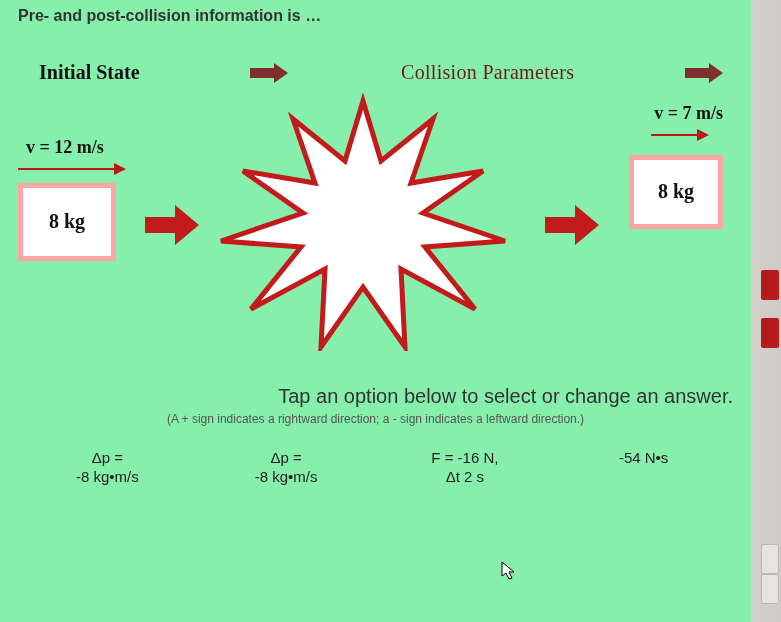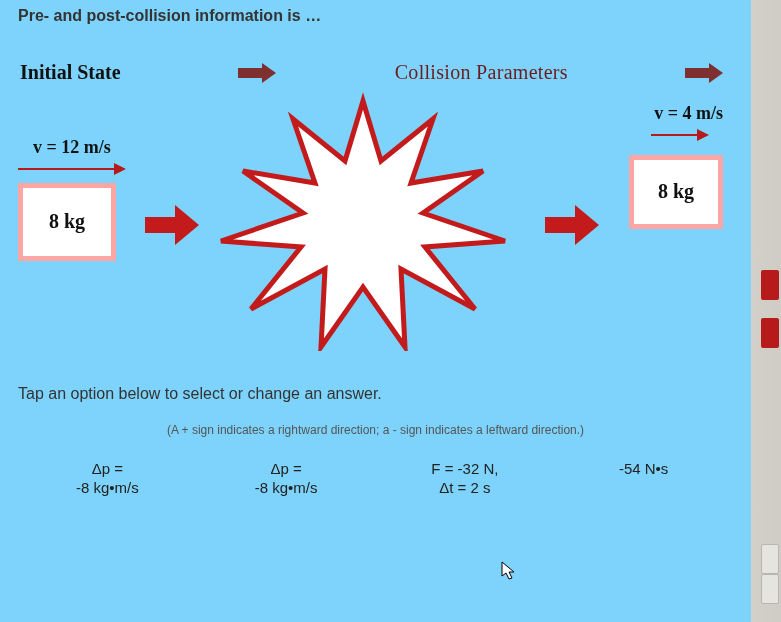--- a/index.html
+++ b/index.html
@@ -5,38 +5,39 @@
     * { box-sizing: border-box; margin: 0; padding: 0; }
     body {
       width: 781px;
       height: 622px;
       font-family: "Times New Roman", serif;
       background: #e8e6e2;
       position: relative;
       overflow: hidden;
     }
     .page {
-      background: #7dd3fc;
+      background: #86efac;
       position: absolute;
       left: 0; top: 0; right: 30px; bottom: 0;
       padding: 6px 18px 0 18px;
     }
     .intro {
       font-family: Arial, sans-serif;
       font-size: 16px;
       color: #333;
       line-height: 1.3;
       font-weight: 600;
     }
     .headers {
       display: flex;
       align-items: center;
       justify-content: space-between;
       margin-top: 34px;
       padding: 0 6px 0 2px;
+      margin-left: 19px;
     }
     .state-label {
       font-weight: bold;
       font-size: 20px;
       color: #111;
     }
     .collision-label {
       font-weight: normal;
       font-size: 20px;
       color: #6b1d1d;
@@ -50,21 +51,21 @@
       margin-top: 18px;
     }
 
     
     .v-label {
       position:absolute;
       font-weight: bold;
       font-size: 18px;
       color:#111;
     }
-    .v-left { left: 15px; top: 34px; }
+    .v-left { left: 8px; top: 34px; }
     .thin-arrow-left { position:absolute; left:0; top:56px; }
     .box {
       position:absolute;
       border: 5px solid #fca5a5;
       background: #fff;
       display:flex; align-items:center; justify-content:center;
       font-weight:bold; font-size:20px; color:#111;
     }
     .box-left { left:0; top:80px; width:98px; height:78px; }
 
@@ -76,33 +77,33 @@
       position:absolute;
       left:195px; top:-12px;
     }
 
     
     .v-right { right:10px; top:0px; }
     .thin-arrow-right { position:absolute; right:22px; top:22px; }
     .box-right { right:10px; top:52px; width:94px; height:74px; }
 
     .prompt {
-      text-align:left;
-      font-family: Arial, sans-serif;
-      font-size: 16px;
+      text-align:right;
+      font-family: Arial, sans-serif;
+      font-size: 20px;
       color:#333;
       margin-top: 22px;
       font-weight:500;
     }
     .hint {
       text-align:center;
       font-family: Arial, sans-serif;
       font-size: 12px;
       color:#555;
-      margin-top: 20px;
+      margin-top: 4px;
     }
     .options {
       display:flex;
       justify-content: space-between;
       gap: 20px;
       margin-top: 22px;
       padding: 0 10px;
       font-family: Arial, sans-serif;
       font-size: 15px;
       color:#222;
@@ -183,21 +184,21 @@
         <path d="M150 10 L168 70 L220 28 L198 92 L270 80 L210 122 L292 150 L212 156 L262 218 L188 178 L192 256 L150 196 L108 256 L112 178 L38 218 L88 156 L8 150 L90 122 L30 80 L102 92 L80 28 L132 70 Z" fill="#ffffff" stroke="#c31b1b" stroke-width="5" stroke-linejoin="miter"></path>
       </svg>
     </span>
 
     <span class="big-arrow big-arrow-right">
       <svg width="60" height="44">
           <path d="M2 14 h30 v-12 l24 20 -24 20 v-12 h-30 z" fill="#c31b1b"></path>
         </svg>
     </span>
 
-    <div class="v-label v-right">v = 4 m/s</div>
+    <div class="v-label v-right">v = 7 m/s</div>
     <span class="thin-arrow-right">
       <svg width="60" height="20">
           <line x1="0" y1="10" x2="46" y2="10" stroke="#b61a1a" stroke-width="2"></line>
           <path d="M46 4 l12 6 -12 6 z" fill="#b61a1a"></path>
         </svg>
     </span>
     <div class="box box-right">
       <span>8 kg</span>
     </div>
   </div>
@@ -208,22 +209,22 @@
   <div class="options">
     <div class="opt">
       <div>Δp =</div>
       <div>-8 kg•m/s</div>
     </div>
     <div class="opt">
       <div>Δp =</div>
       <div>-8 kg•m/s</div>
     </div>
     <div class="opt">
-      <div>F = -32 N,</div>
-      <div>Δt = 2 s</div>
+      <div>F = -16 N,</div>
+      <div>Δt   2 s</div>
     </div>
     <div class="opt">
       <div>-54 N•s</div>
     </div>
   </div>
 </div>
 
 <span class="cursor">
   <svg width="18" height="20">
       <path d="M3 2 v14 l4 -3 3 6 3 -1 -3 -6 5 0 z" fill="#fff" stroke="#000" stroke-width="1"></path>

